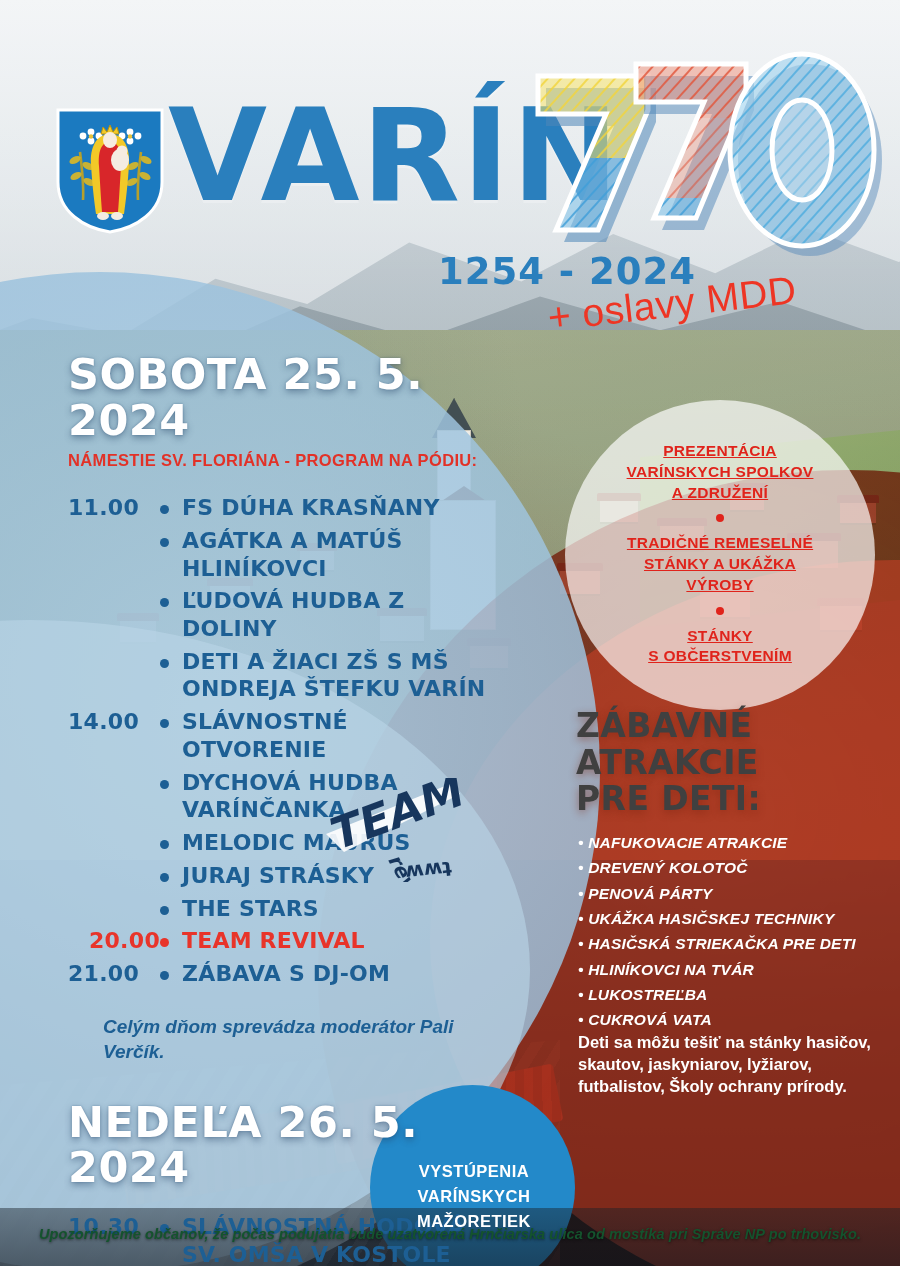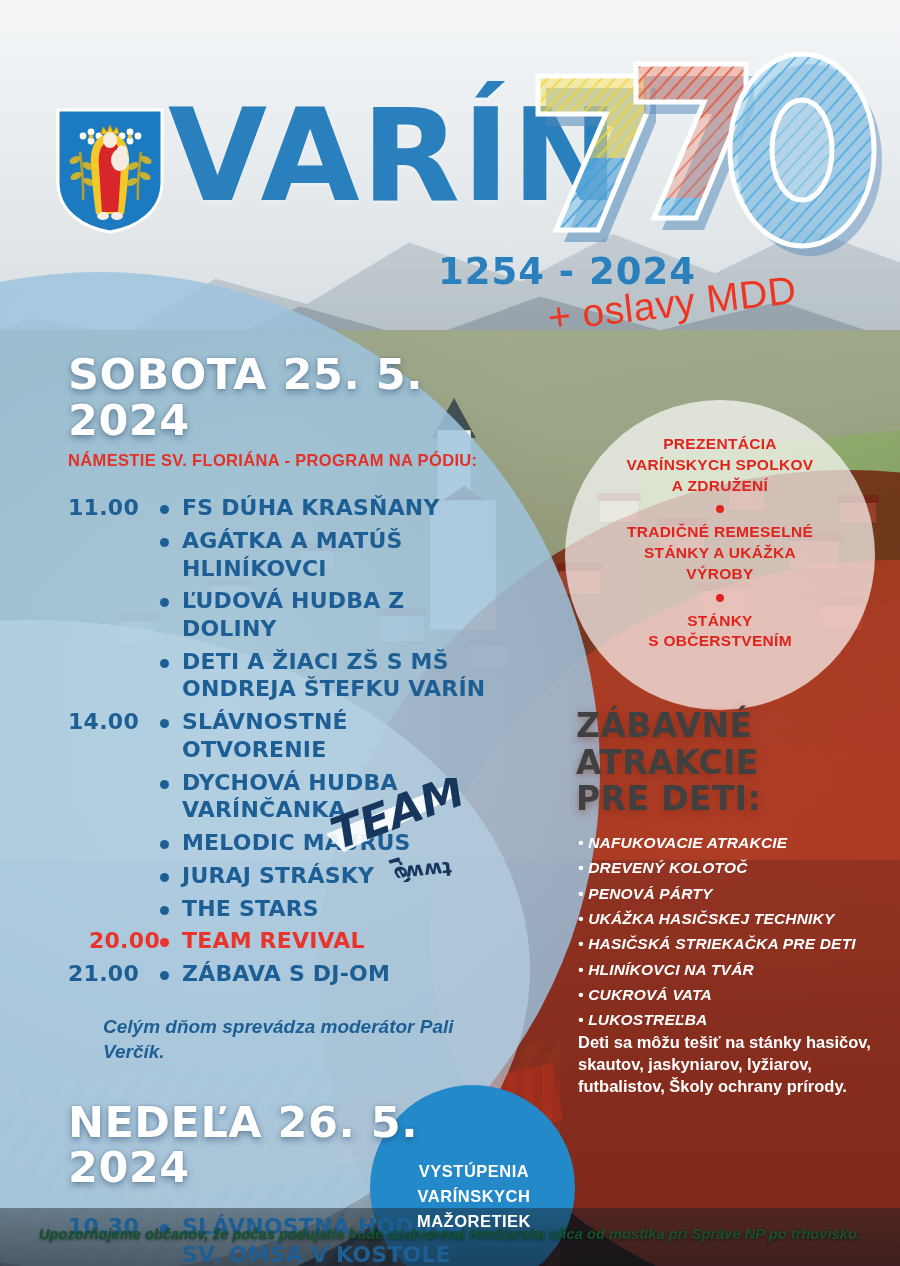--- a/index.html
+++ b/index.html
@@ -222,21 +222,21 @@
   .sunday-prog { margin-top:22px; }
 
   .team-logo { position:absolute; left:322px; top:778px; width:148px; height:104px; }
 
   
   .circle-text {
     position:absolute; left:566px; top:430px; width:308px;
     text-align:center; color:#e0231b;
     font-size:15.5px; font-weight:700; letter-spacing:.3px; line-height:1.34;
   }
-  .circle-text .seg { margin:4px; }
+  .circle-text .seg { margin:11px;text-decoration:underline; }
   .circle-dot {
     display:block; width:8px; height:8px; border-radius:50%;
     background:#e0231b; margin:9px auto;
   }
 
   .fun-title {
     position:absolute; left:576px; top:708px;
     font-family:"DejaVu Sans", sans-serif;
     font-size:33px; font-weight:700; line-height:1.11; color:#404040;
     letter-spacing:.4px;
@@ -551,21 +551,21 @@
     <span>ATRAKCIE</span><br>
     <span>PRE DETI:</span>
   </div>
   <ul class="fun-list" id="fun-list">
       <li>NAFUKOVACIE ATRAKCIE</li>
       <li>DREVENÝ KOLOTOČ</li>
       <li>PENOVÁ PÁRTY</li>
       <li>UKÁŽKA HASIČSKEJ TECHNIKY</li>
       <li>HASIČSKÁ STRIEKAČKA PRE DETI</li>
       <li>HLINÍKOVCI NA TVÁR</li>
+      <li>LUKOSTREĽBA</li>
       <li>CUKROVÁ VATA</li>
-      <li>LUKOSTREĽBA</li>
     </ul>
   <div class="kids-note">Deti sa môžu tešiť na stánky hasičov, skautov, jaskyniarov, lyžiarov, futbalistov, Školy ochrany prírody.</div>
 
   <div class="majorettes">VYSTÚPENIA VARÍNSKYCH MAŽORETIEK</div>
 
   <div class="notice">Upozorňujeme občanov, že počas podujatia bude uzatvorená Hrnčiarska ulica od mostíka pri Správe NP po trhovisko.</div>
 </div>
 
 </body></html>

